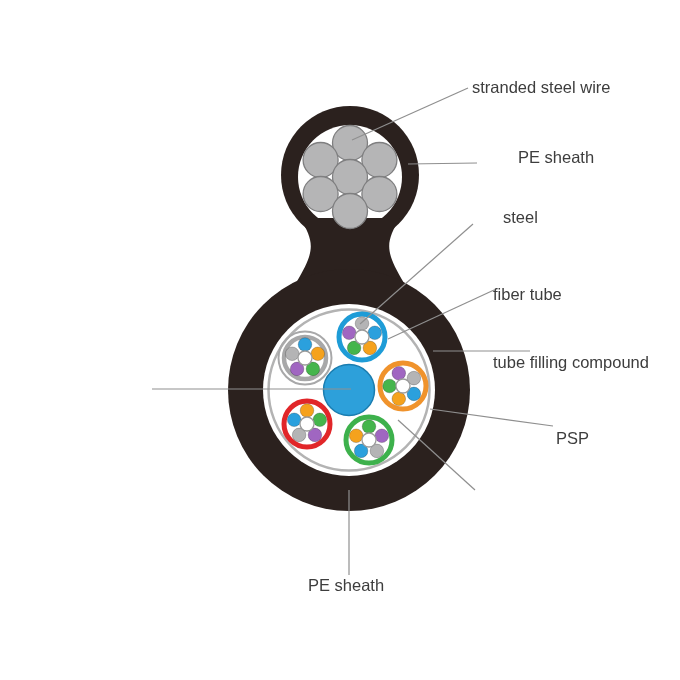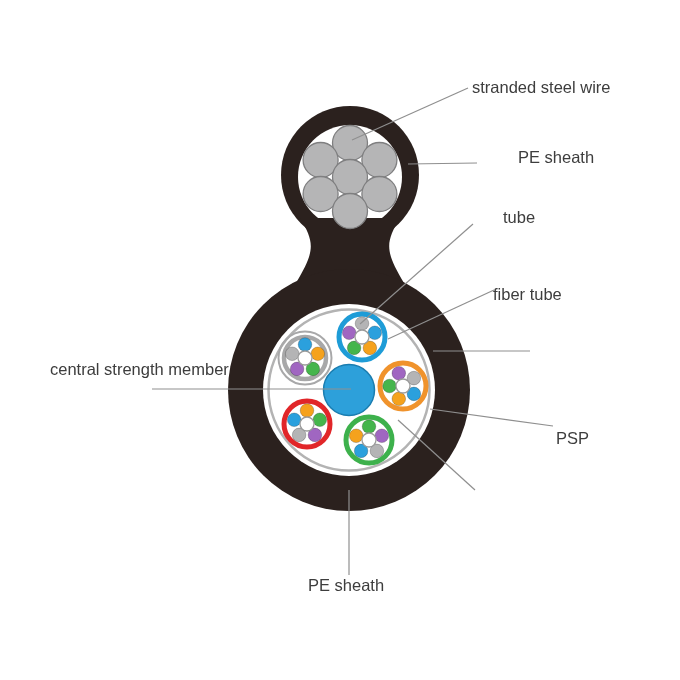--- a/index.html
+++ b/index.html
@@ -127,18 +127,18 @@
       <line class="leader" x1="433" y1="351" x2="530" y2="351"></line>
       <line class="leader" x1="430" y1="409" x2="553" y2="426"></line>
       <line class="leader" x1="398" y1="420" x2="475" y2="490"></line>
       <line class="leader" x1="349" y1="490" x2="349" y2="575"></line>
       <line class="leader" x1="152" y1="389" x2="351" y2="389"></line>
     </g>
   </svg>
 
   <div class="label" style="left:472px;top:78px">stranded steel wire</div>
   <div class="label" style="left:518px;top:148px">PE sheath</div>
-  <div class="label" style="left:503px;top:208px">tube</div>
+  <div class="label" style="left:503px;top:208px">steel</div>
   <div class="label" style="left:493px;top:285px">fiber tube</div>
+  <div class="label" style="left:493px;top:353px">tube filling compound</div>
   <div class="label" style="left:556px;top:429px">PSP</div>
   <div class="label" style="left:308px;top:576px">PE sheath</div>
-  <div class="label" style="left:50px;top:360px">central strength member</div>
 </div>
 
 </body></html>

